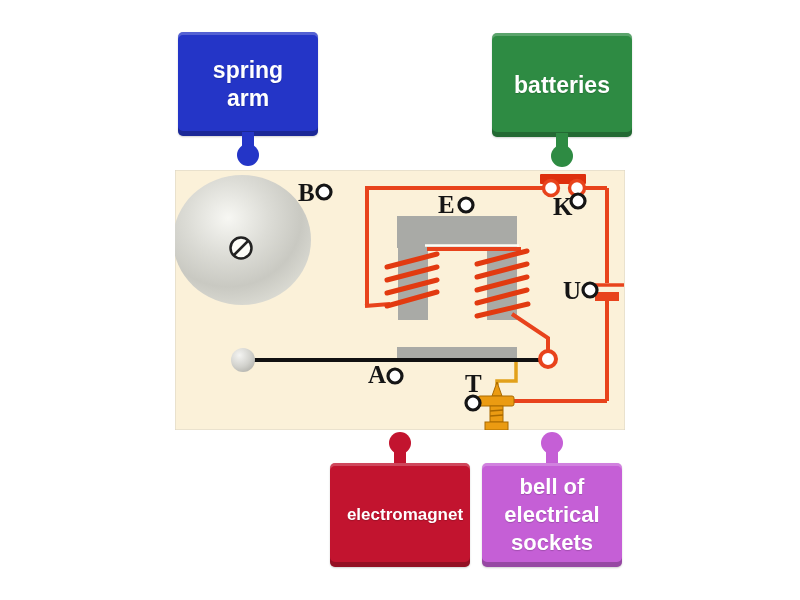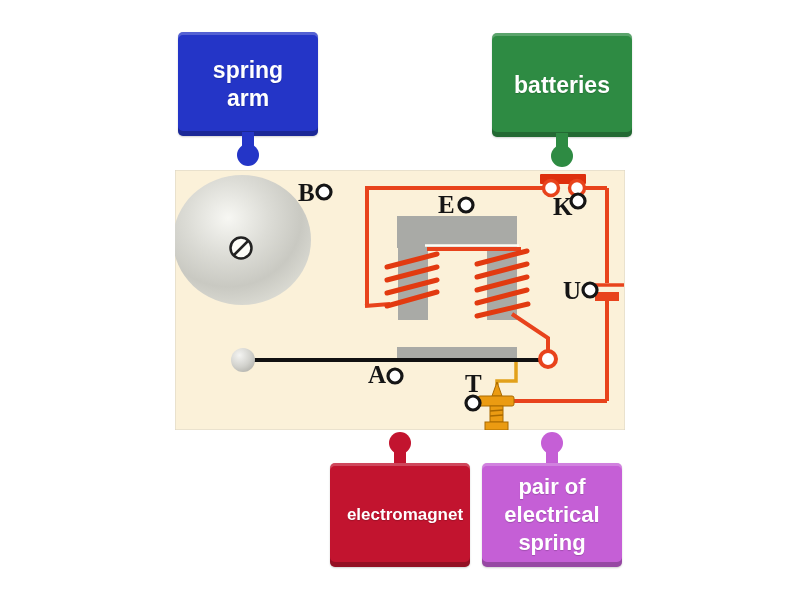--- a/index.html
+++ b/index.html
@@ -145,17 +145,17 @@
     <div class="pin-circle"></div>
     <div class="pin-stem"></div>
     <div class="card small-text">
         <span>electromagnet</span>
       </div>
   </div>
   <div class="card-group bottom-row" style="left: 482px; top: 432px; --c: #c55fd6;">
     <div class="pin-circle"></div>
     <div class="pin-stem"></div>
     <div class="card three-line">
-        <span>pair of electrical spring</span>
+        <span>bell of electrical sockets</span>
       </div>
   </div>
 
 </div>
 
 </body></html>

